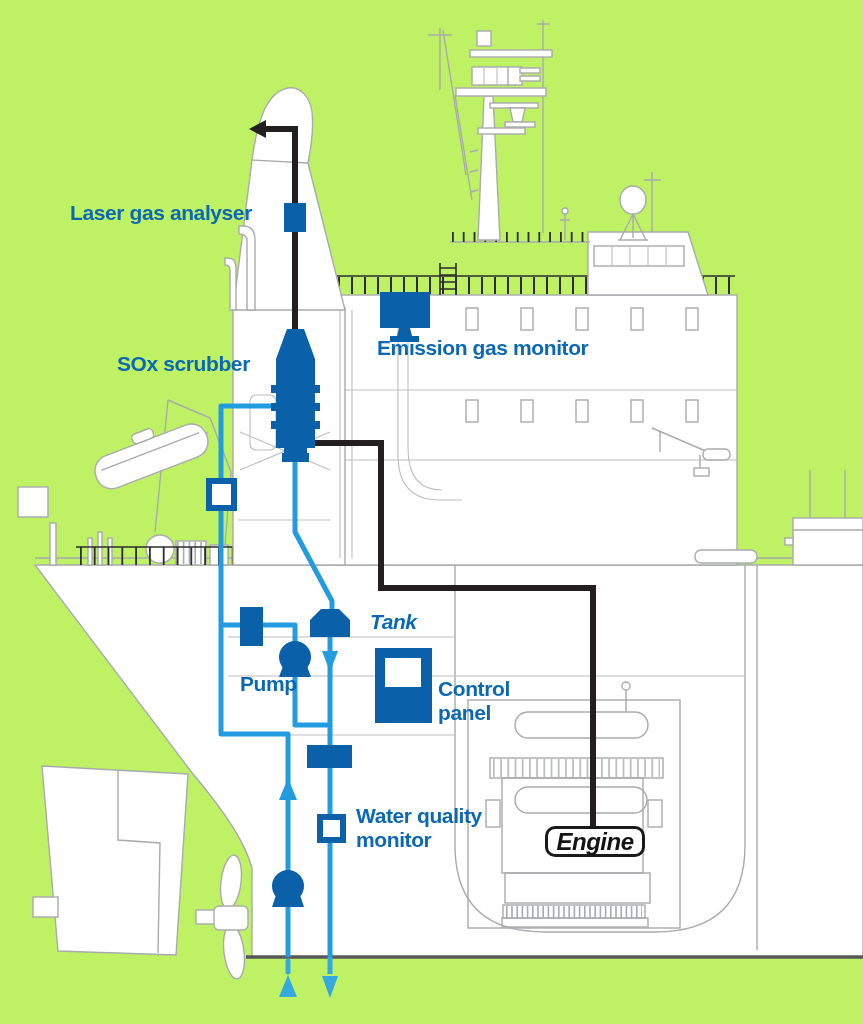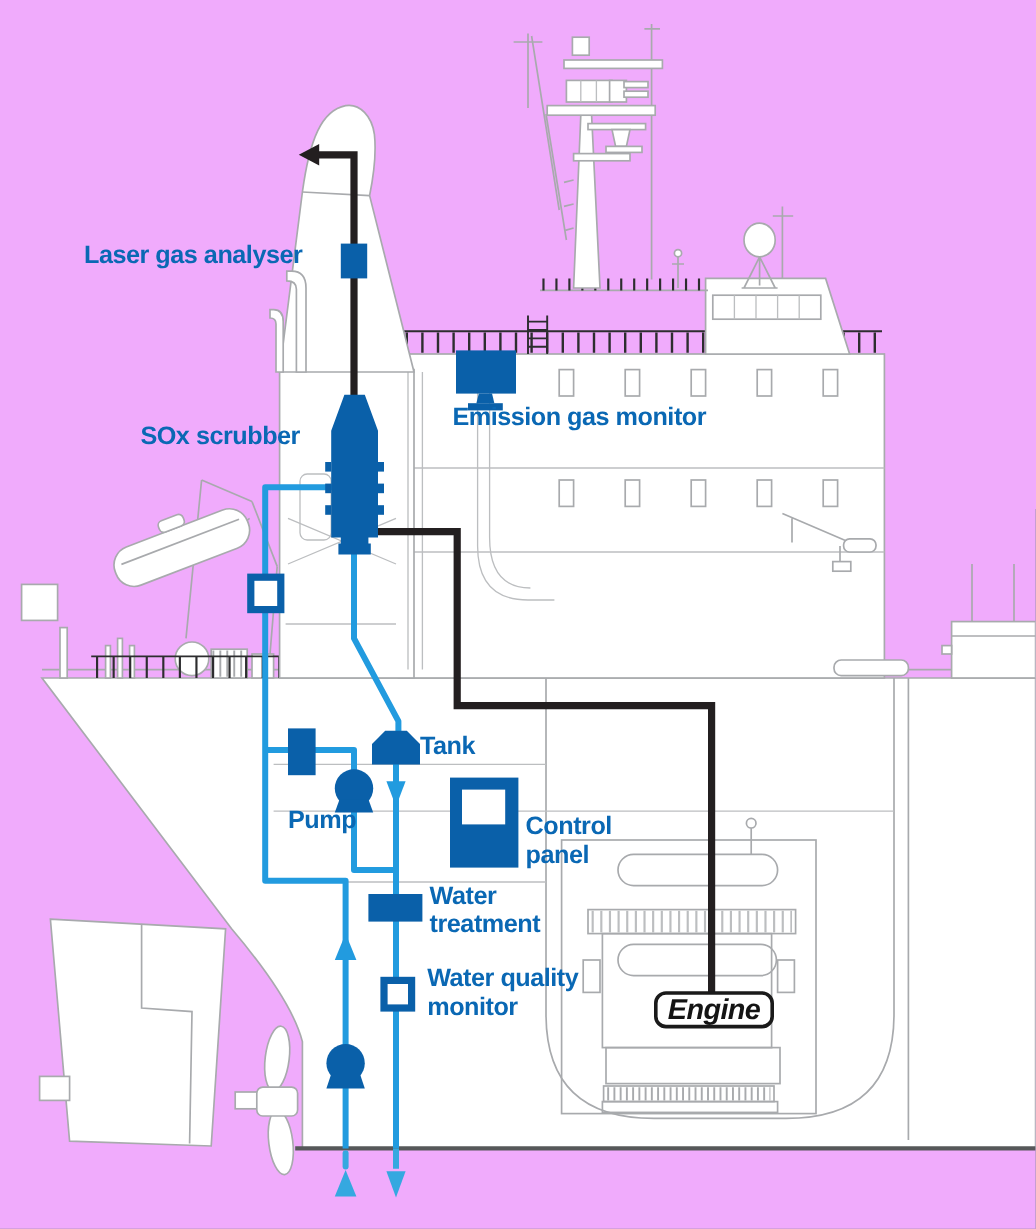--- a/index.html
+++ b/index.html
@@ -1,18 +1,18 @@
 <!DOCTYPE html>
 <html><head>
 <meta charset="utf-8">
 <style>
   html,body{margin:0;padding:0;}
   body{background:#47714F;}
   #stage{
-    position:relative;width:863px;height:1024px;background:#f0abfc;
+    position:relative;width:863px;height:1024px;background:#bef264;
     overflow:hidden;font-family:"Liberation Sans",sans-serif;
   }
   #stage svg{position:absolute;left:0;top:0;}
   .lbl{
     position:absolute;font-weight:bold;font-size:21px;line-height:24px;
     color:#0A68B4;white-space:pre-line;letter-spacing:-0.4px;
   }
   .nodebox{
     position:absolute;box-sizing:border-box;background:#fff;
     border:3.5px solid #1A1A1A;border-radius:10px;
@@ -271,24 +271,22 @@
 
   <g>
     <circle class="comp" cx="288" cy="886" r="16"></circle>
     <polygon class="comp" points="276,895 300,895 304,907 272,907"></polygon>
   </g>
 </svg>
 
 <div class="lbl" style="left:70px;top:201px;">Laser gas analyser</div>
 <div class="lbl" style="left:117px;top:352px;">SOx scrubber</div>
 <div class="lbl" style="left:377px;top:336px;">Emission gas monitor</div>
-<div class="lbl" style="left:350px;top:610px;">Tank</div>
+<div class="lbl" style="left:370px;top:610px;font-style:italic;">Tank</div>
 <div class="lbl" style="left:240px;top:672px;">Pump</div>
 <div class="lbl" style="left:438px;top:661px;margin-top:16px;">Control
 panel</div>
-<div class="lbl" style="left:358px;top:735px;">Water
-treatment</div>
 <div class="lbl" style="left:356px;top:804px;">Water quality
 monitor</div>
 
 <div class="nodebox" style="left:545px;top:826px;width:100px;height:31px;font-style:italic;">Engine</div>
 
 </div>
 
 </body></html>

